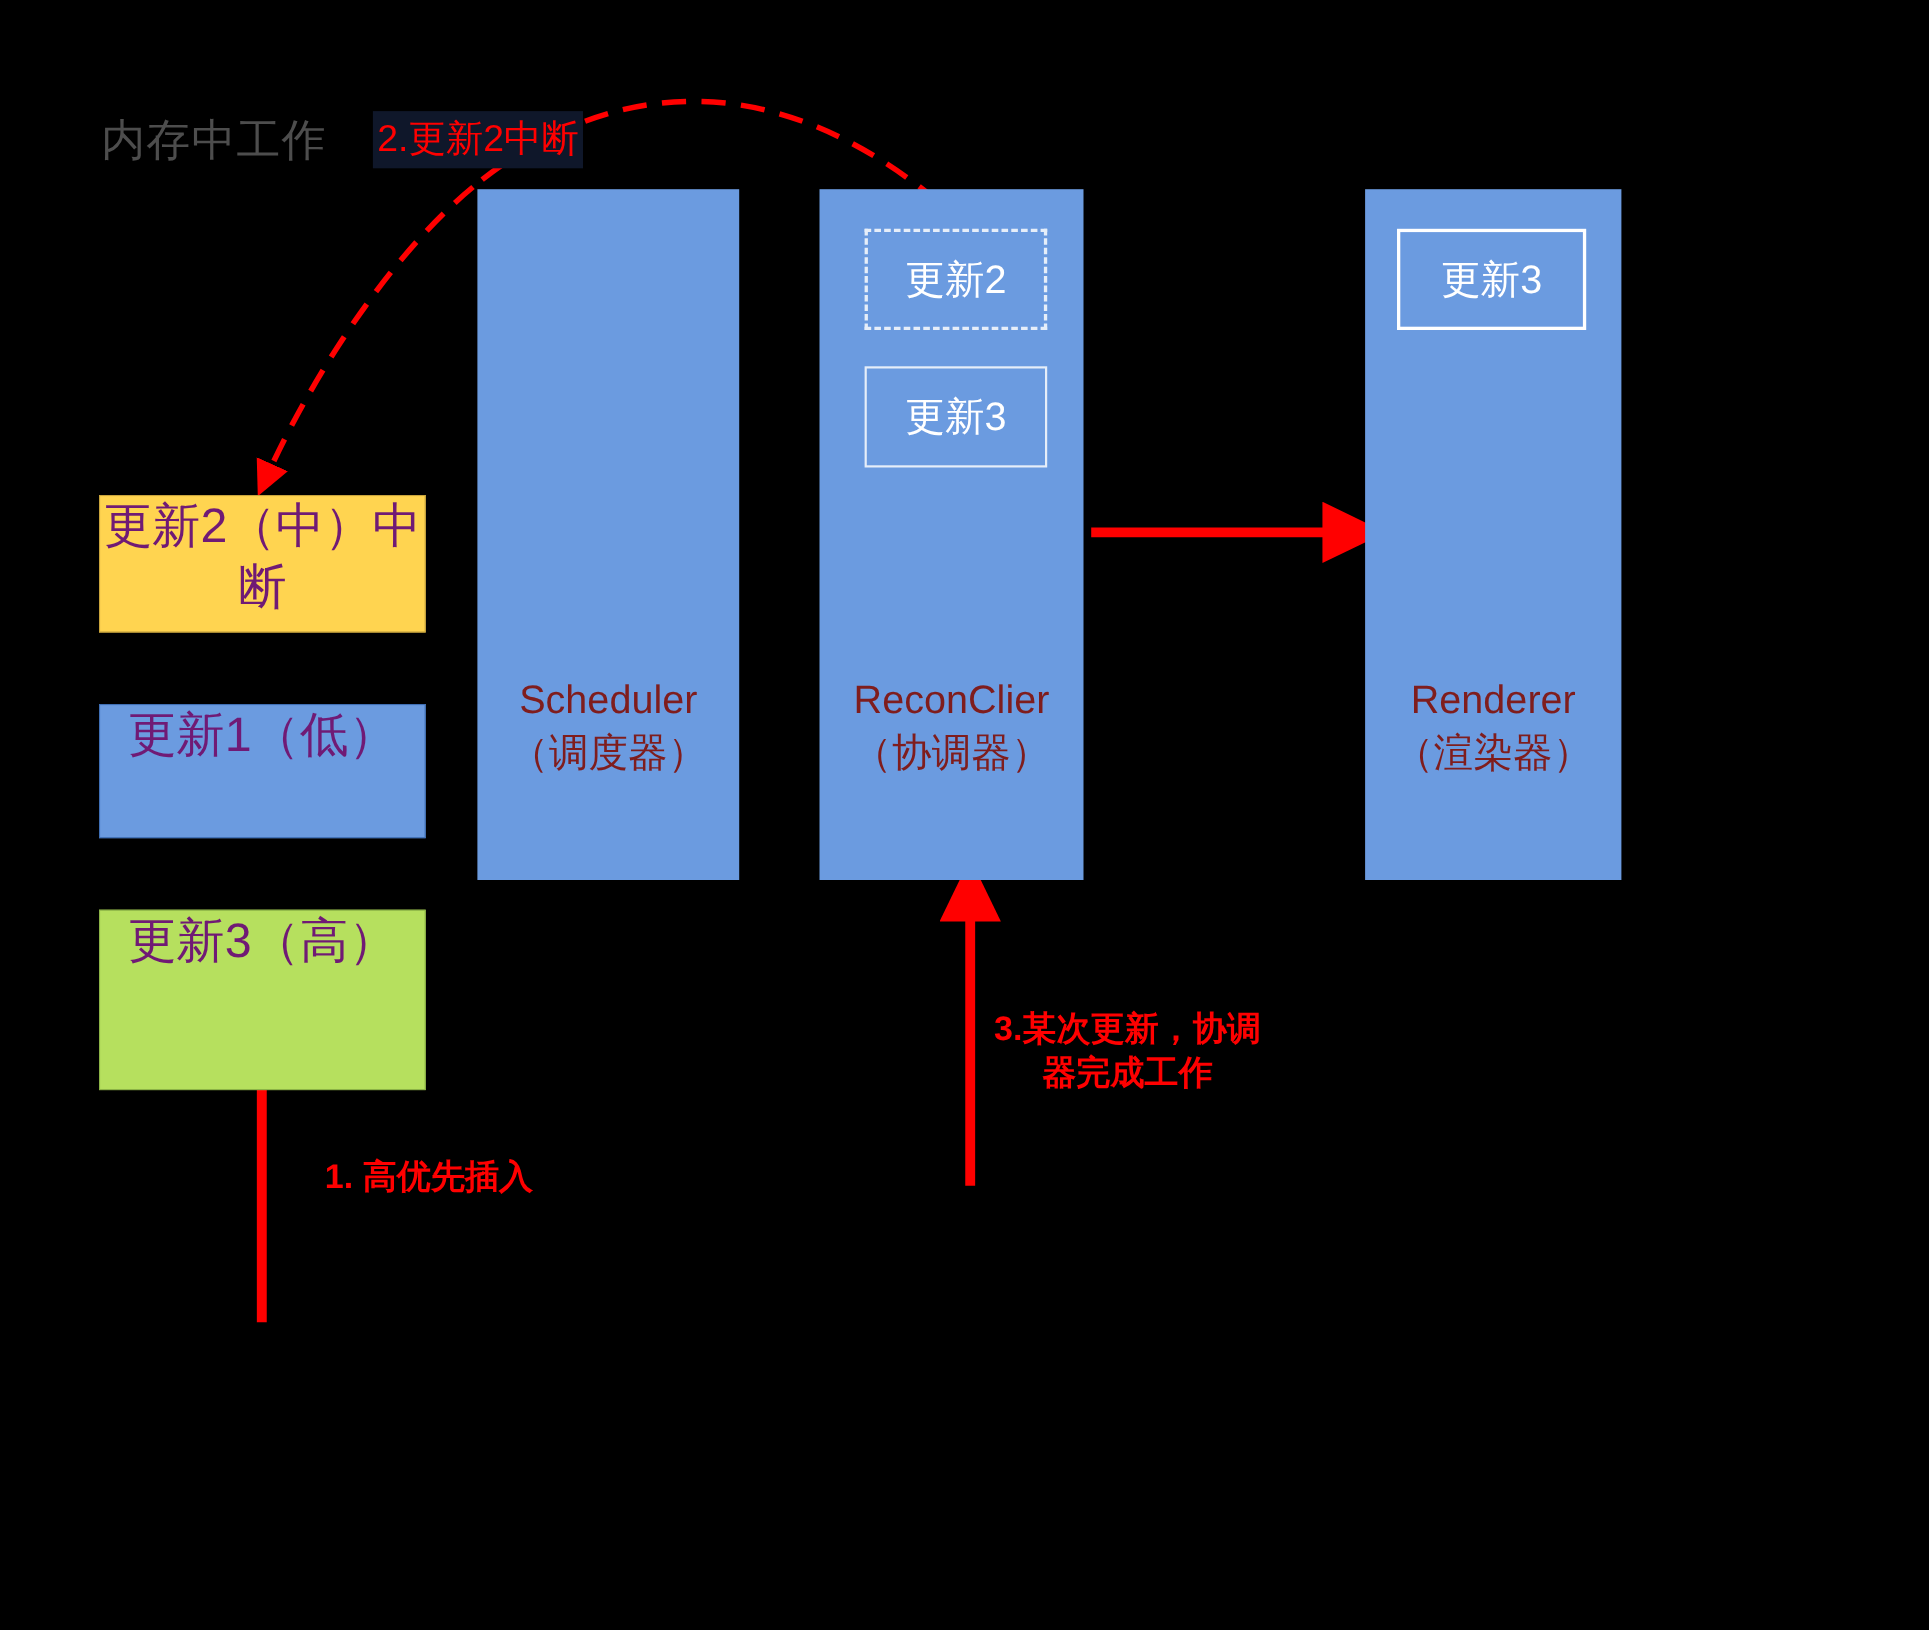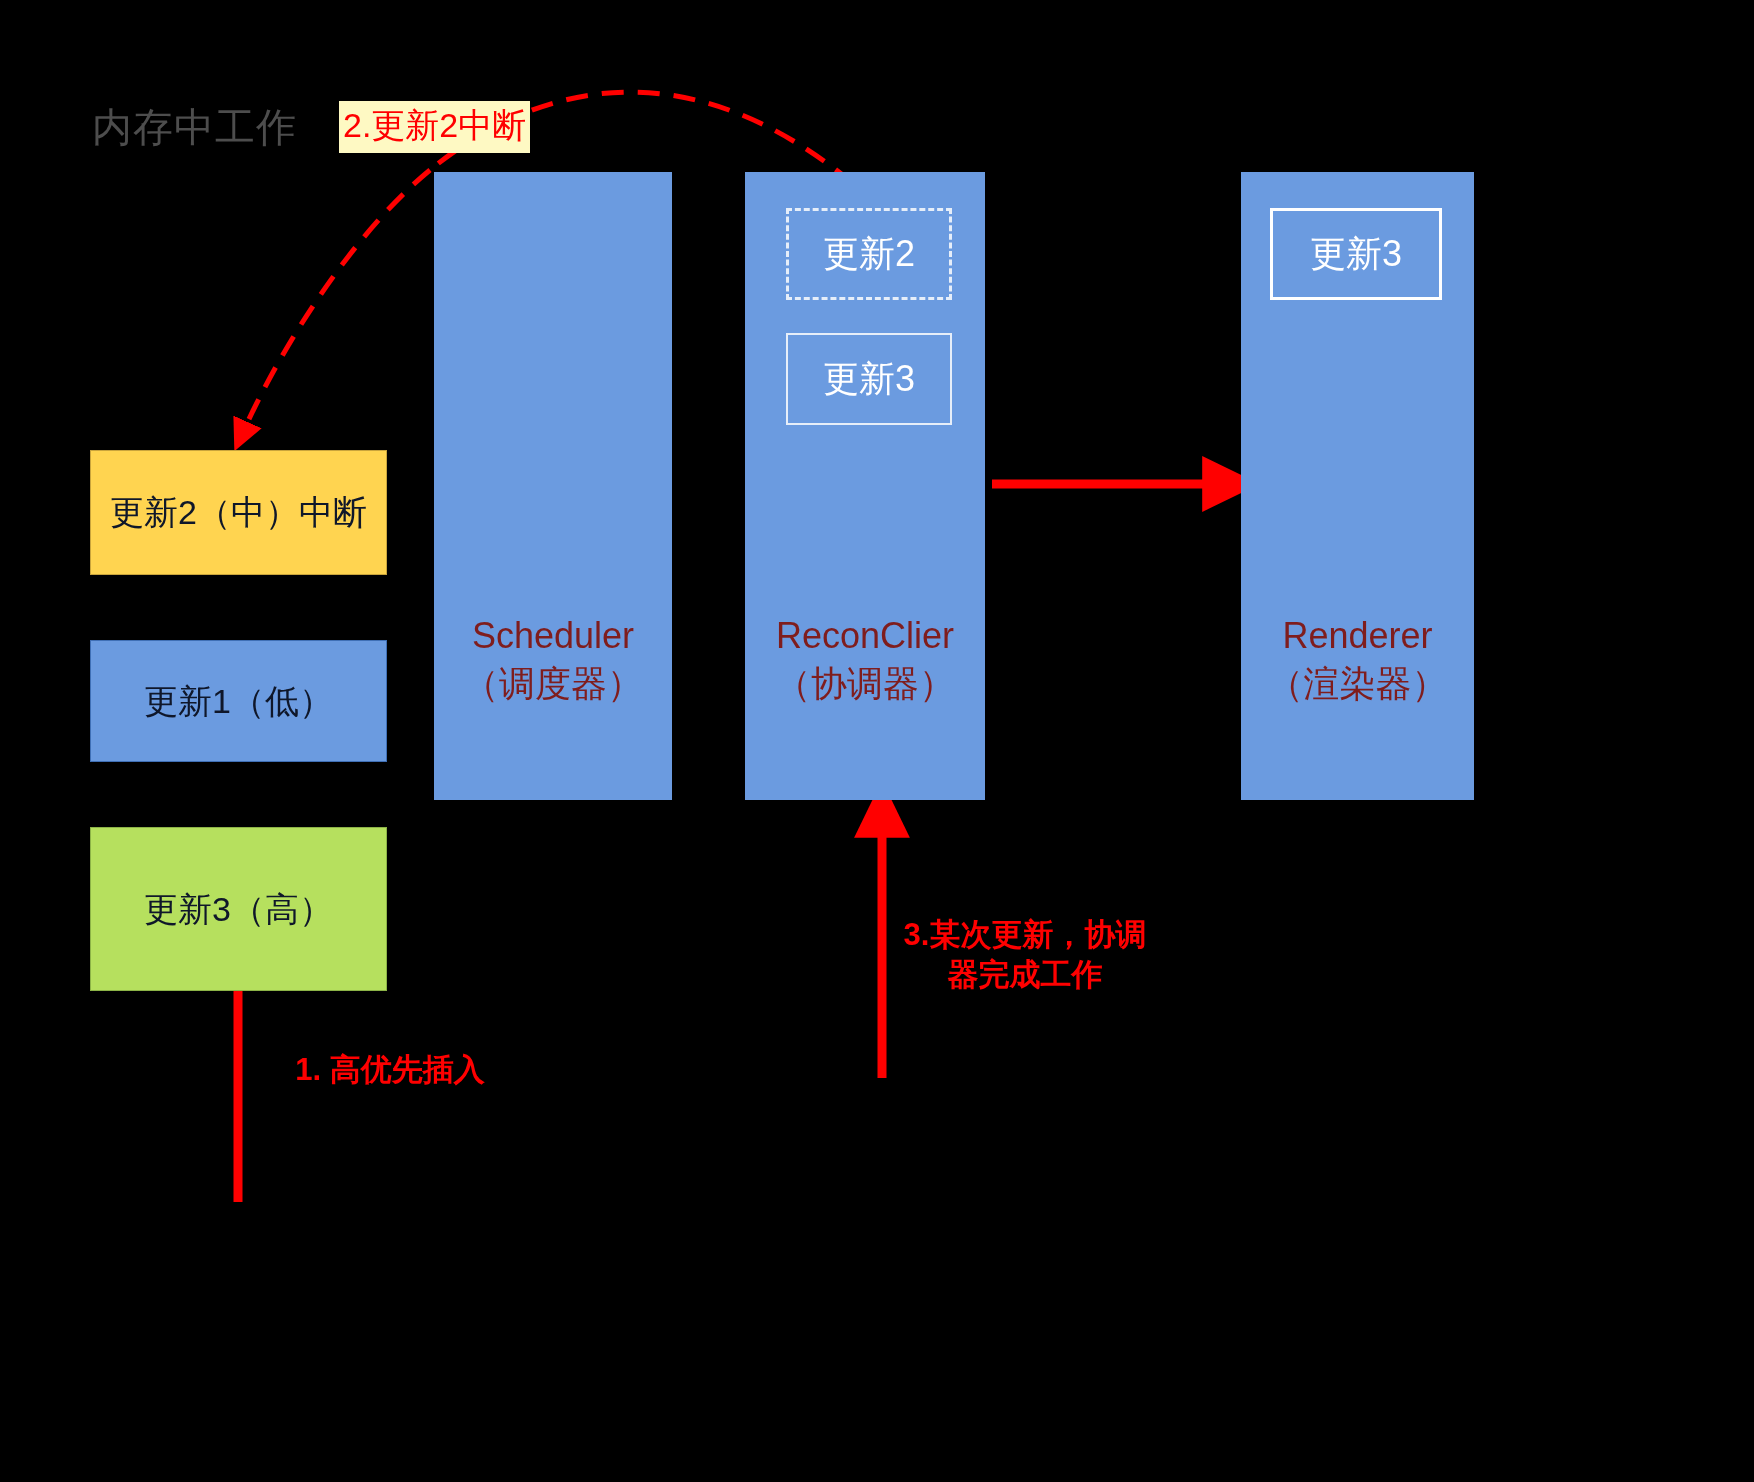--- a/index.html
+++ b/index.html
@@ -22,25 +22,25 @@
     left: 92px; top: 100px;
     font-size: 40px;
     color: #4d4d4d;
     letter-spacing: 1px;
     white-space: nowrap;
   }
 
   
   .queue-box {
     display: flex;
-    align-items: center;
+    align-items: flex-start;
     justify-content: center;
     box-sizing: border-box;
-    font-size: 34px;
-    color: #0f172a;
+    font-size: 44px;
+    color: #701a75;
     text-align: center;
     line-height: 1.25;
   }
   #box-update2 {
     left: 90px; top: 450px;
     width: 297px; height: 125px;
     background: #ffd450;
     border: 1px solid #c9a43c;
   }
   #box-update1 {
@@ -107,21 +107,21 @@
   
   .red-label {
     color: #ff0000;
     font-weight: bold;
     text-align: center;
     line-height: 1.3;
     white-space: pre-line;
   }
   #ann-interrupt {
     left: 339px; top: 101px;
-    background: #fef9c3;
+    background: #0f172a;
     color: #ff0000;
     font-weight: normal;
     font-size: 34px;
     padding: 2px 4px 4px 4px;
     white-space: nowrap;
     z-index: 6;
   }
   #ann-view-op {
     left: 1010px; top: 363px;
     width: 250px;

